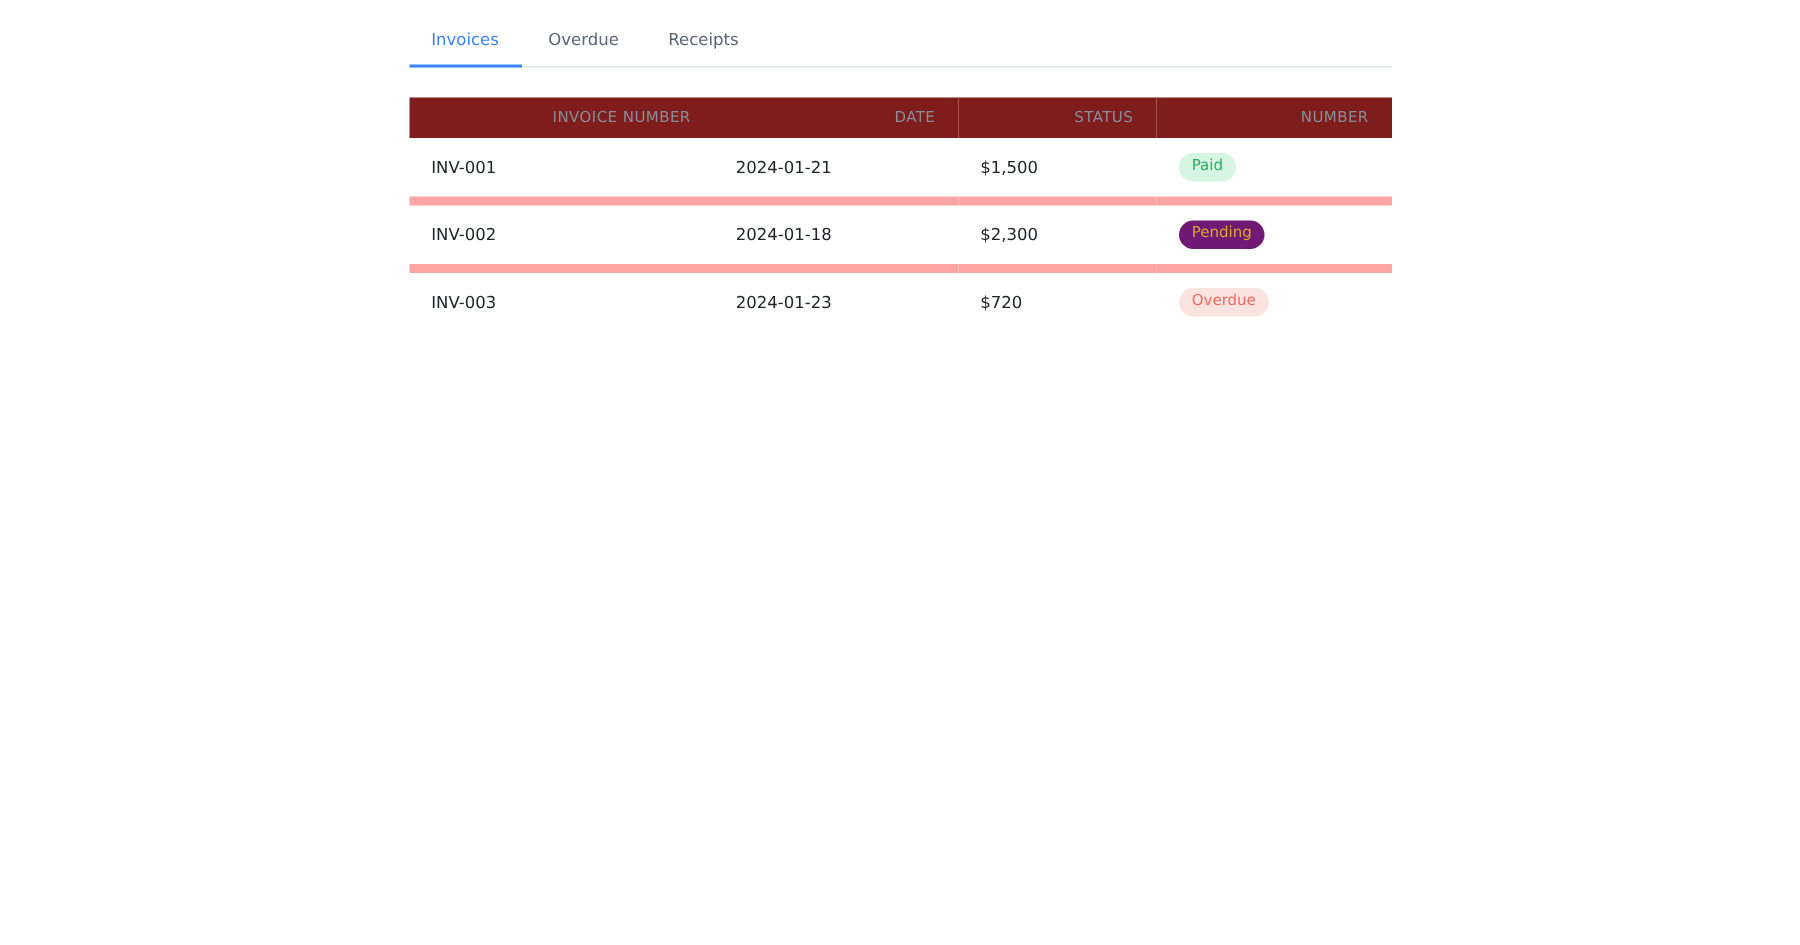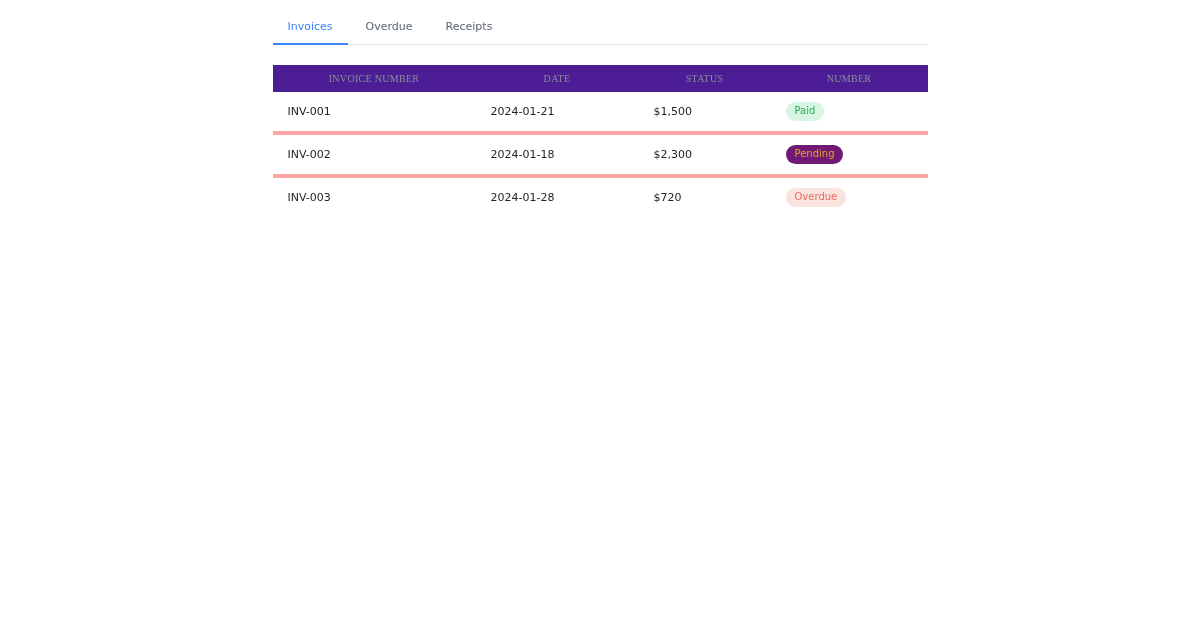--- a/index.html
+++ b/index.html
@@ -37,37 +37,36 @@
   table {
     width: 100%;
     border-collapse: collapse;
     table-layout: fixed;
   }
   col.c1 { width: 203px; }
   col.c2 { width: 163px; }
   col.c3 { width: 132px; }
   col.c4 { width: 157px; }
   thead th {
-    background: #4c1d95;
+    background: #7f1d1d;
     color: #878e98;
     font-size: 10px;
     font-weight: normal;
-    text-align: center;
+    text-align: right;
     padding: 8px 15px;
     letter-spacing: 0.3px;
     white-space: nowrap;
-    font-family: Liberation Serif, serif;
   }
   tbody td {
     font-size: 11px;
     color: #212529;
     padding: 10px 15px;
     white-space: nowrap;
   }
-  tbody tr + tr td { border-top: 4px solid #fca5a5; }
+  tbody tr + tr td { border-top: 6px solid #fca5a5; }
   .badge {
     display: inline-block;
     font-size: 10px;
     line-height: 1;
     padding: 4px 9px 5px 9px;
     border-radius: 10px;
     text-align: right;
   }
 </style>
 </head>
@@ -109,21 +108,21 @@
         <tr>
           <td>INV-002</td>
           <td>2024-01-18</td>
           <td>$2,300</td>
           <td>
             <span class="badge" style="background-color: #701a75; color: rgb(223, 164, 39);">Pending</span>
           </td>
         </tr>
         <tr>
           <td>INV-003</td>
-          <td>2024-01-28</td>
+          <td>2024-01-23</td>
           <td>$720</td>
           <td>
             <span class="badge" style="background-color: rgb(251, 227, 224); color: rgb(236, 106, 94);">Overdue</span>
           </td>
         </tr>
       </tbody>
     </table>
   </div>
 
 </div>

